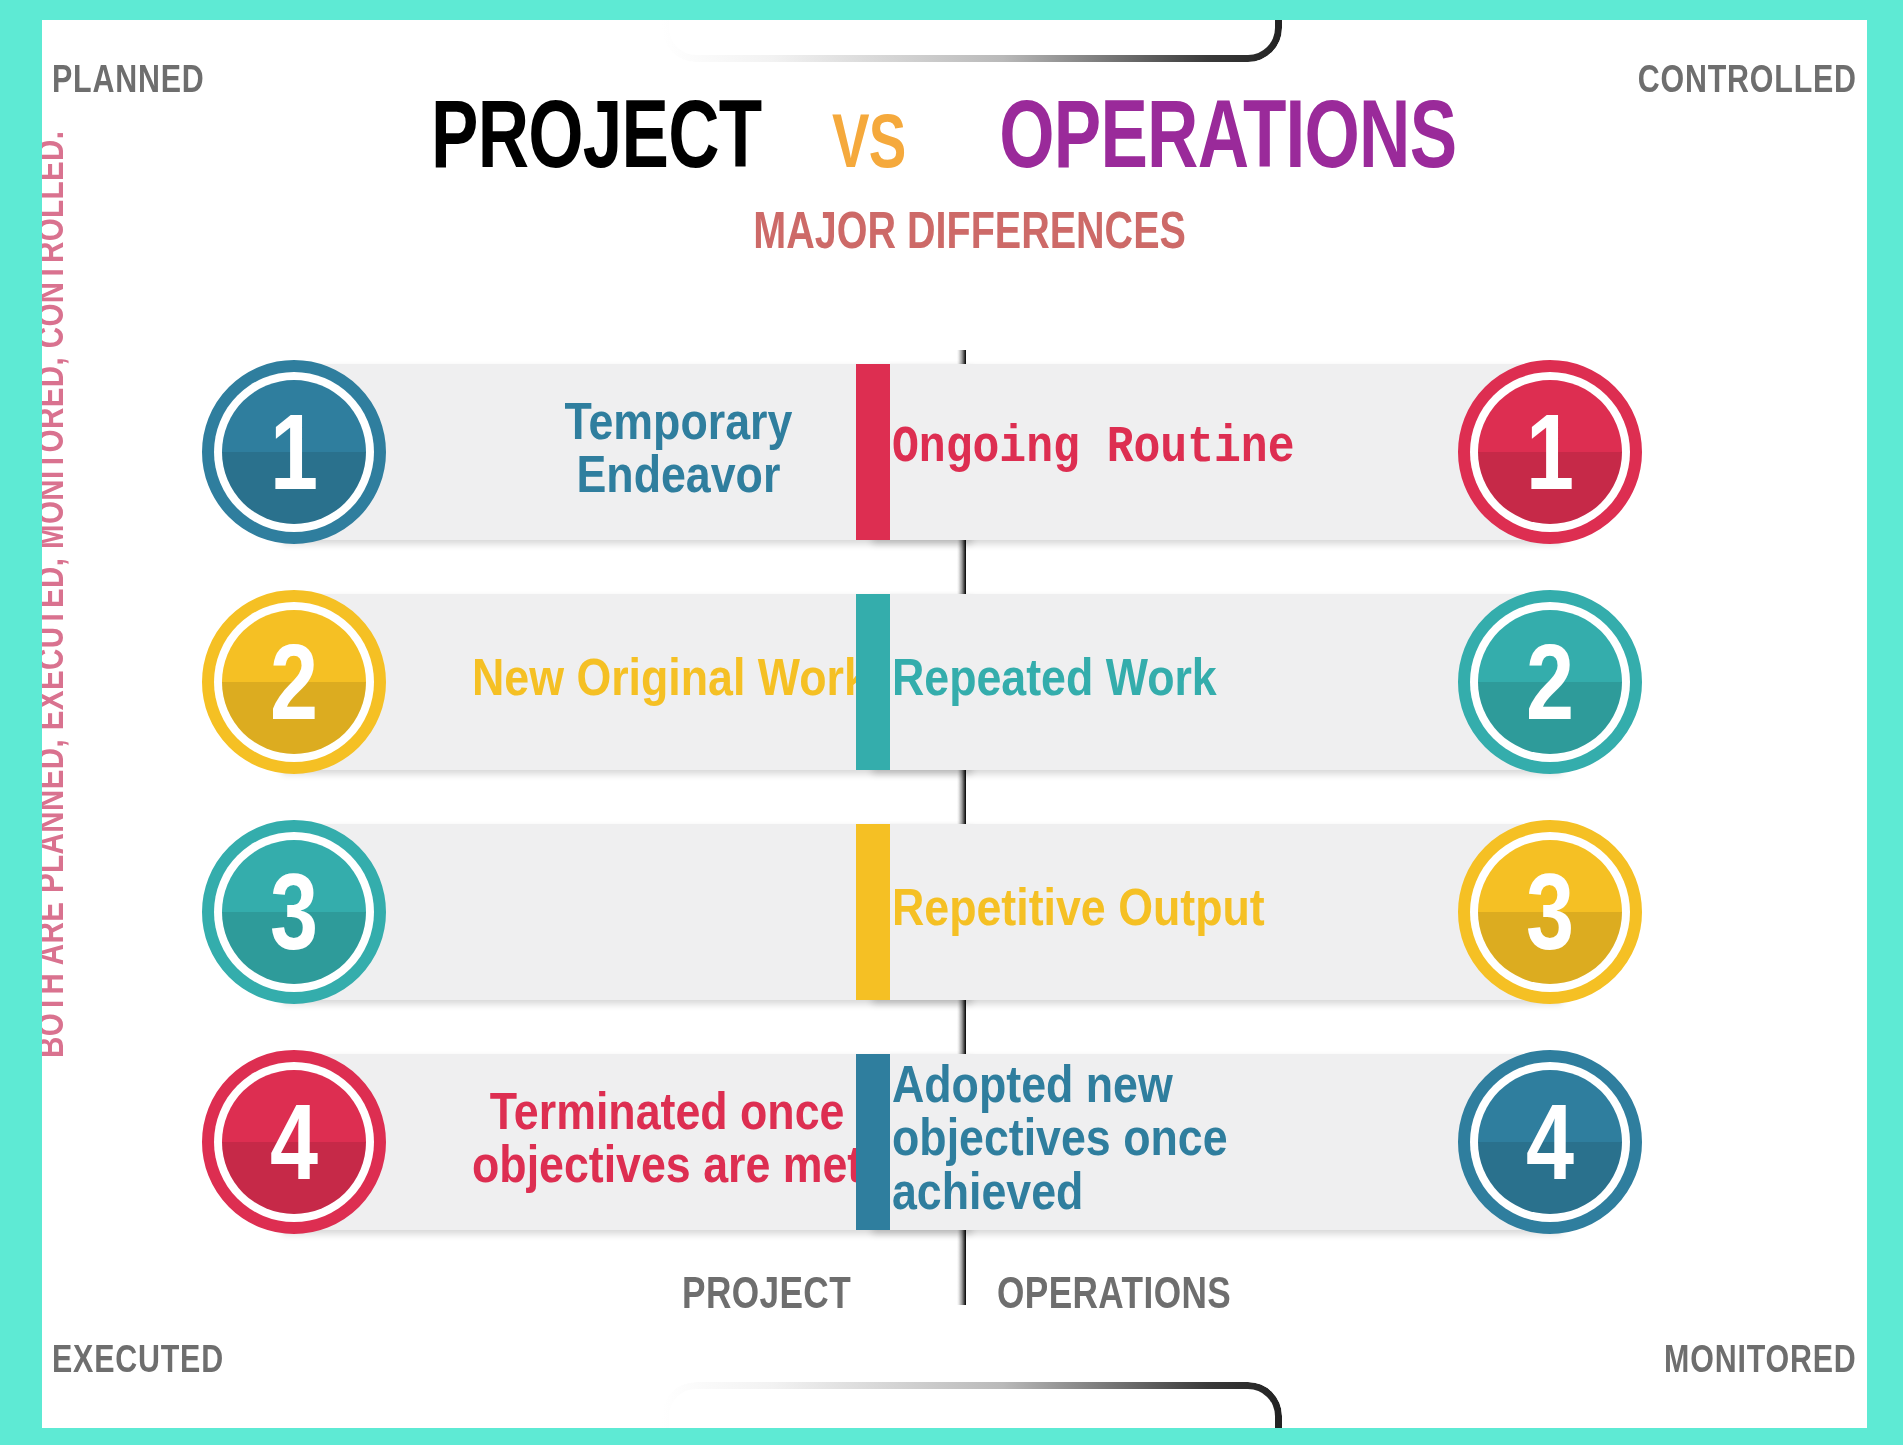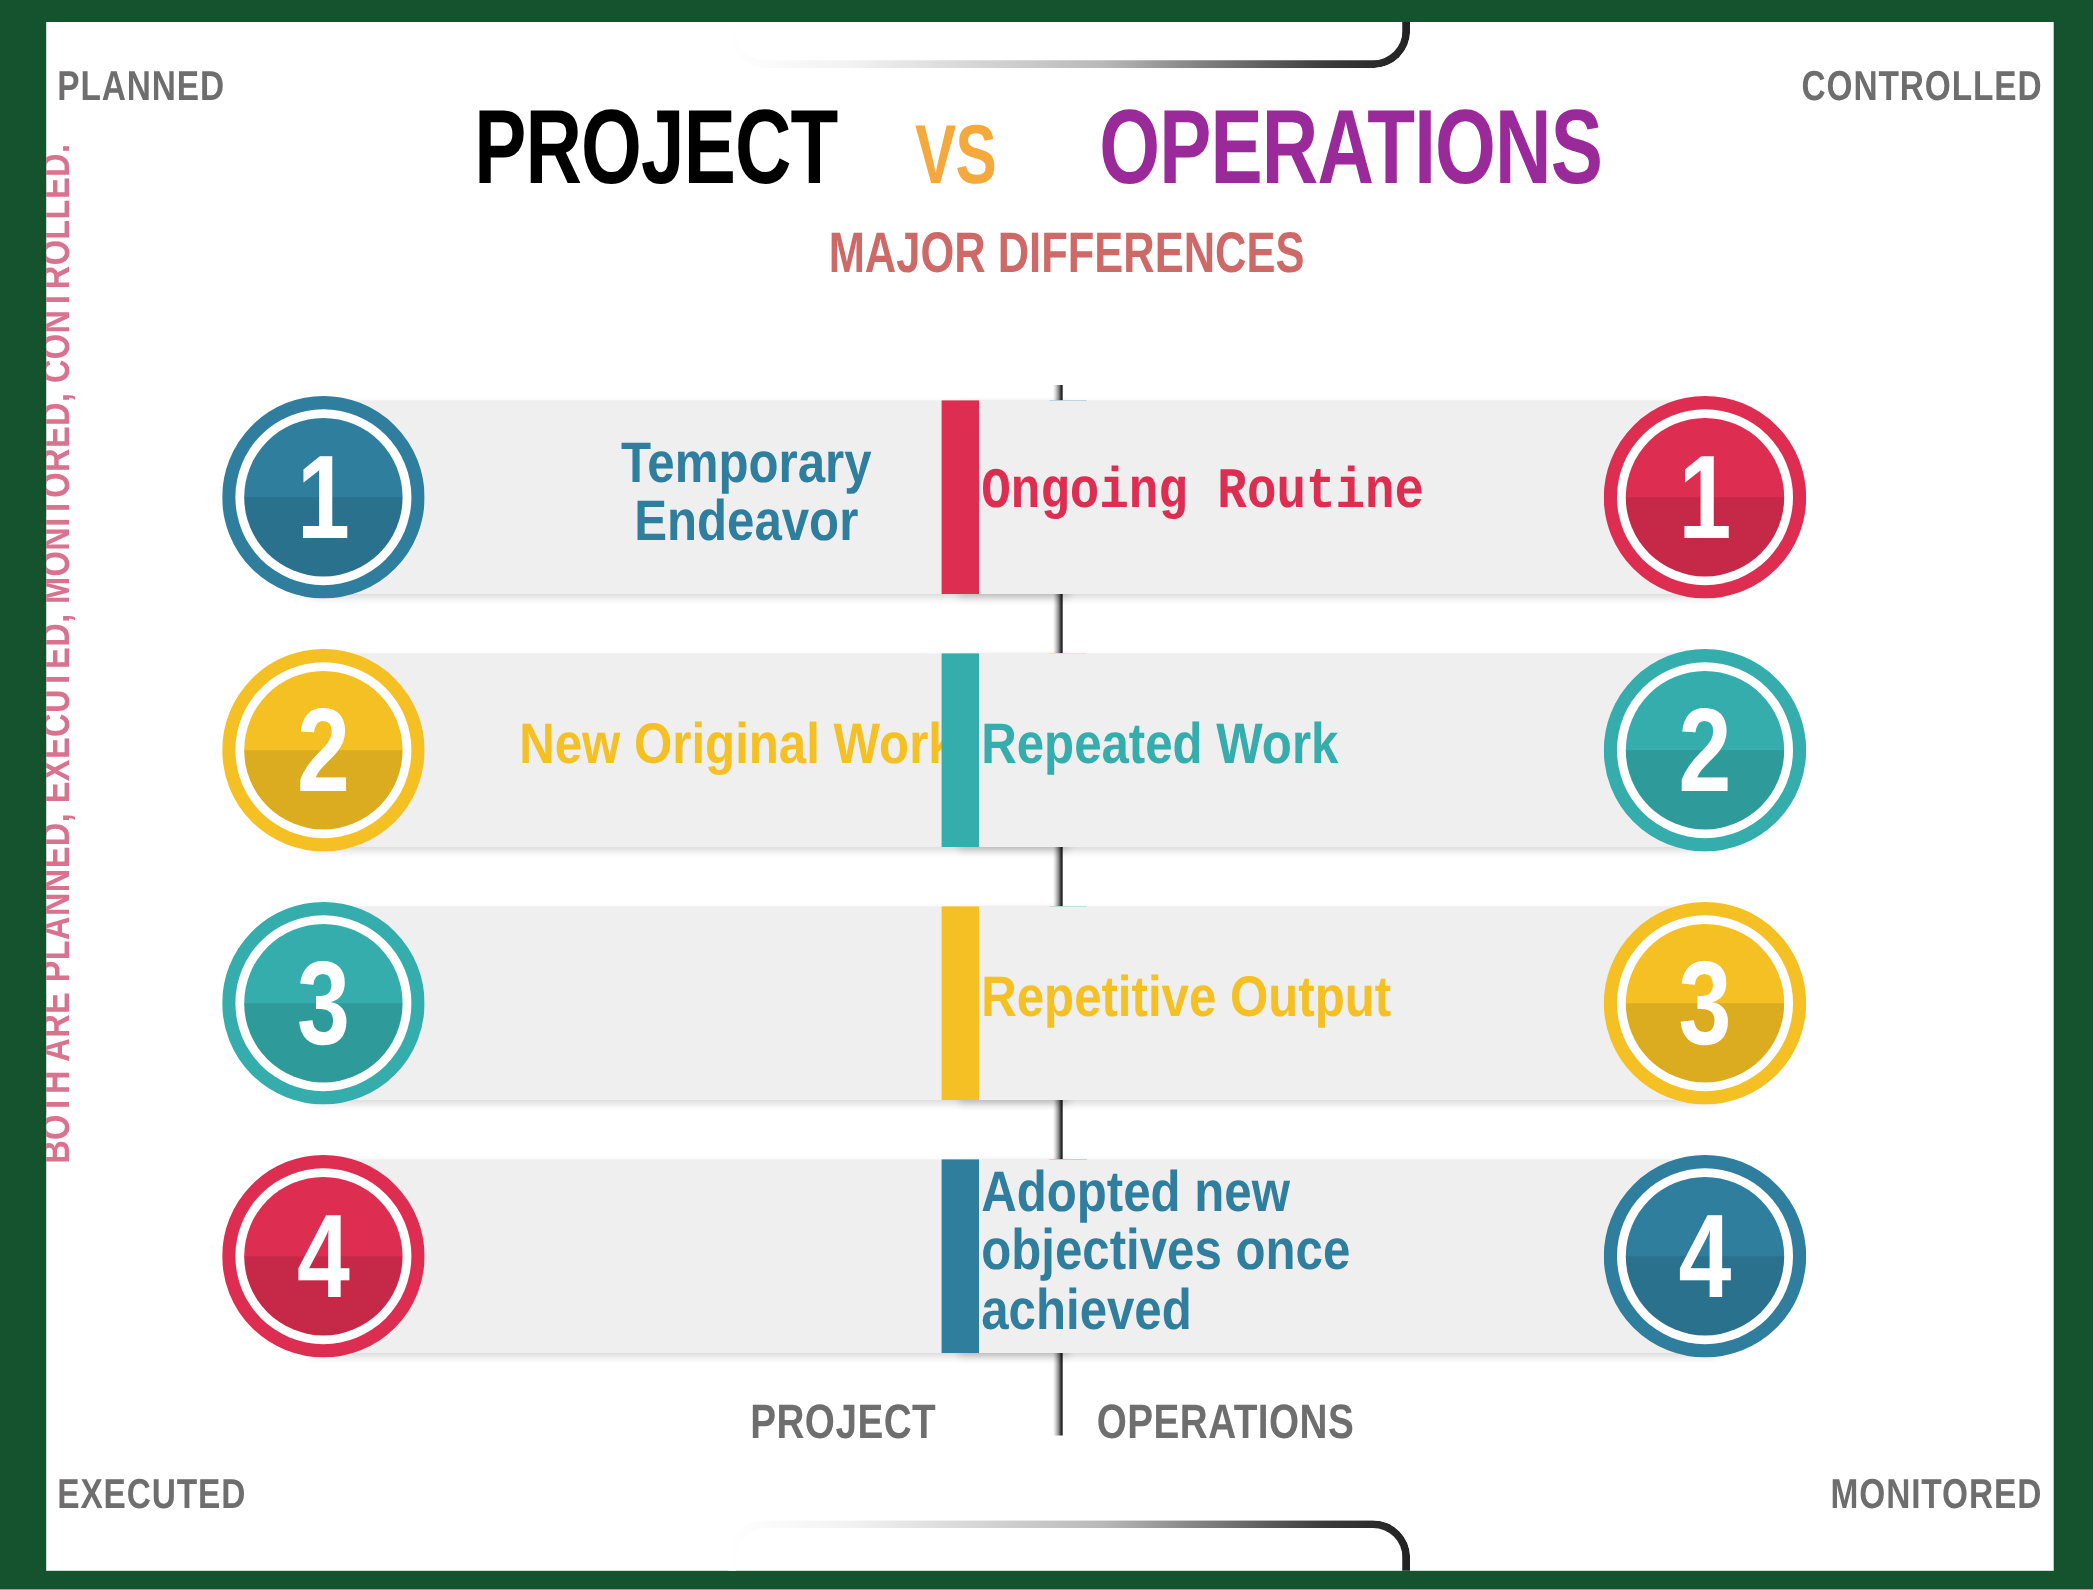--- a/index.html
+++ b/index.html
@@ -7,21 +7,21 @@
   body {
     width:1903px; height:1445px;
     font-family:"Liberation Sans", sans-serif;
     overflow:hidden;
   }
 
   
   #poster {
     position:relative;
     width:1903px; height:1445px;
-    background:#14532d;
+    background:#5eead4;
   }
   #canvas {
     position:absolute;
     left:42px; top:20px;
     width:1825px; height:1408px;
     background:#ffffff;
     overflow:hidden;
   }
 
   
@@ -273,20 +273,22 @@
             <div class="badge" style="color: rgb(52, 173, 172);">
               <div class="ring-outer"></div>
               <div class="disc">
                 <span class="num">3</span>
               </div>
             </div>
           </div>
           <div class="row row-left" style="top: 690px; left: 100px;">
             <div class="row-plate"></div>
             <div class="row-bar" style="background: rgb(221, 46, 81);"></div>
+            <div class="row-text" style="color: rgb(221, 46, 81);"><span>Terminated once
+objectives are met</span></div>
             <div class="badge" style="color: rgb(221, 46, 81);">
               <div class="ring-outer"></div>
               <div class="disc">
                 <span class="num">4</span>
               </div>
             </div>
           </div>
         </div>
       <div class="column" id="col-right">
           <div class="row row-right" style="top: 0px; left: 40px;">

